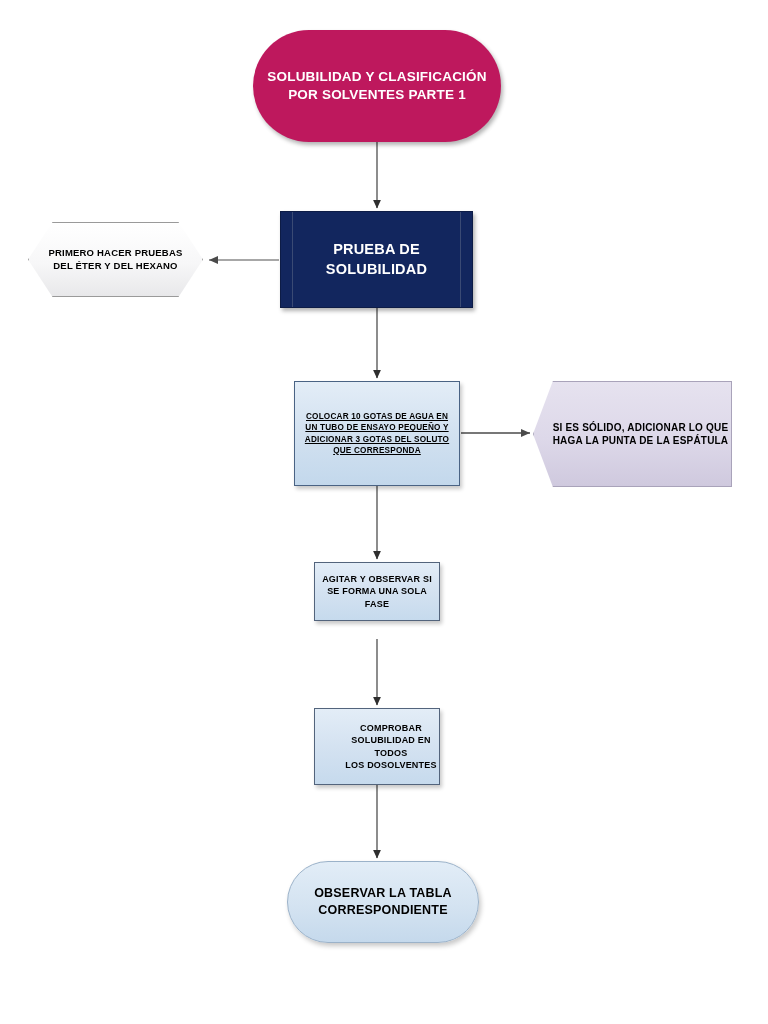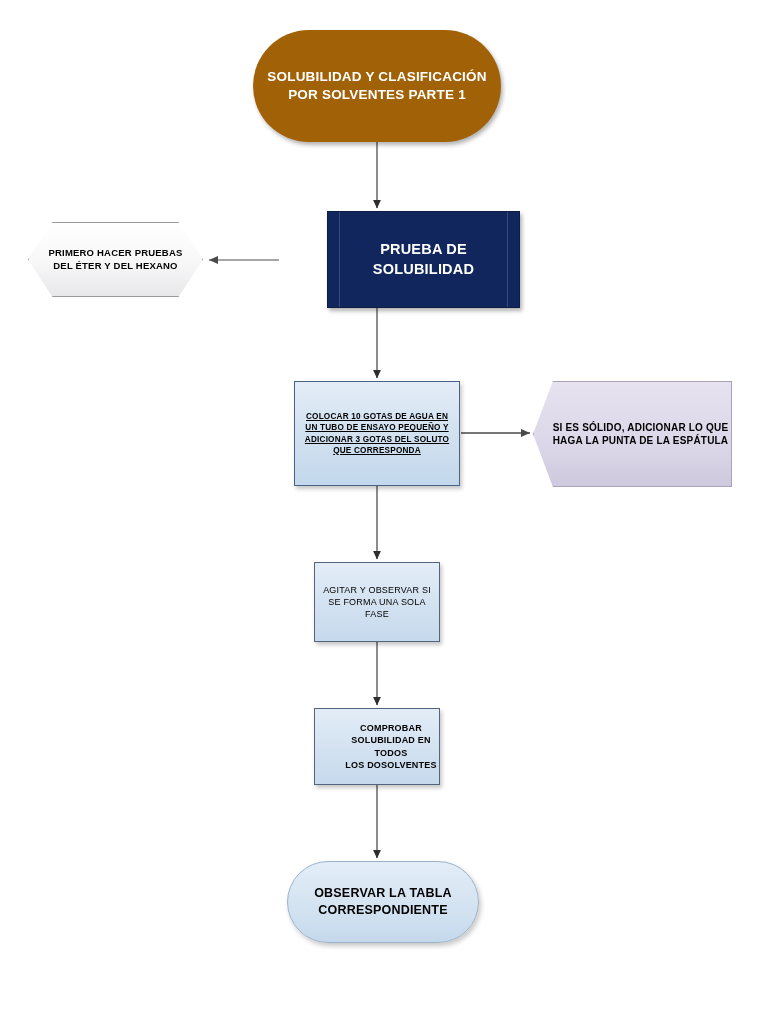--- a/index.html
+++ b/index.html
@@ -39,41 +39,40 @@
     line-height: 1.35;
     letter-spacing: 0.2px;
   }
 
   
   .n-title {
     left: 253px;
     top: 30px;
     width: 248px;
     height: 112px;
-    background: #a16207;
+    background: #be185d;
     border-radius: 56px;
     color: #ffffff;
     font-size: 13.5px;
     font-weight: bold;
     box-shadow: 2px 3px 4px rgba(0,0,0,0.30);
   }
 
   
   .n-predef {
     left: 280px;
     top: 211px;
     width: 193px;
     height: 97px;
     background: #12265e;
     border: 1px solid #0d1c46;
     color: #ffffff;
     font-size: 14.5px;
     font-weight: bold;
     box-shadow: 2px 3px 4px rgba(0,0,0,0.30);
-    margin-left: 47px;
   }
   .n-predef::before,
   .n-predef::after {
     content: "";
     position: absolute;
     top: 0;
     bottom: 0;
     width: 1px;
     background: #3a4a74;
   }
@@ -125,26 +124,26 @@
   }
   .n-pent-right .label {
     padding-left: 16px;
   }
 
   
   .n-box-agitar {
     left: 314px;
     top: 562px;
     width: 126px;
-    height: 80px;
+    height: 59px;
     background: linear-gradient(180deg, #e3edf7 0%, #d4e2f1 50%, #c6daed 100%);
     border: 1.5px solid #53647c;
     color: #000000;
     font-size: 9px;
-    font-weight: normal;
+    font-weight: bold;
     box-shadow: 2px 3px 4px rgba(0,0,0,0.22);
   }
 
   
   .n-box-comprobar {
     left: 314px;
     top: 708px;
     width: 126px;
     height: 77px;
     background: linear-gradient(180deg, #e3edf7 0%, #d4e2f1 50%, #c6daed 100%);

